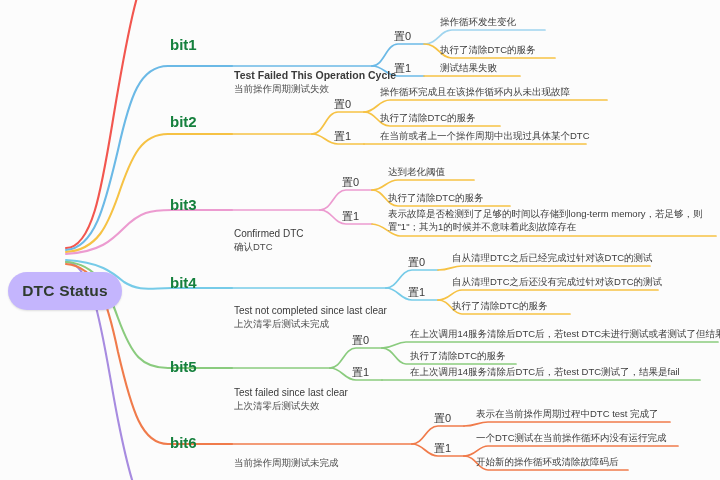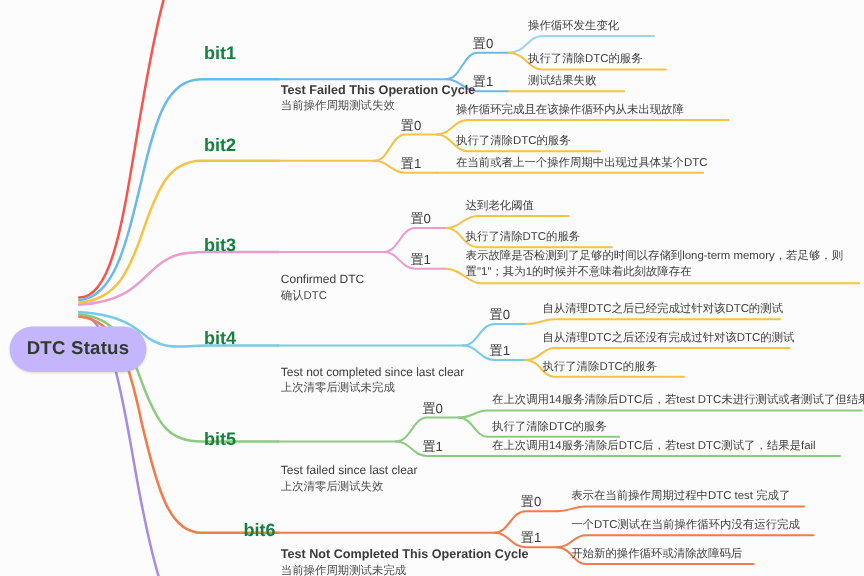--- a/index.html
+++ b/index.html
@@ -210,23 +210,22 @@
   <div class="node desc small" style="left:234px; top:351px;">
     <span class="en">Test failed since last clear</span>
     <span class="cn">上次清零后测试失效</span>
   </div>
   <div class="node setval" style="left:352px; top:333px;">置0</div>
   <div class="node setval" style="left:352px; top:365px;">置1</div>
   <div class="node leaf" style="left:410px; top:328px;">在上次调用14服务清除后DTC后，若test DTC未进行测试或者测试了但结果是pass</div>
   <div class="node leaf" style="left:410px; top:350px;">执行了清除DTC的服务</div>
   <div class="node leaf" style="left:410px; top:366px;">在上次调用14服务清除后DTC后，若test DTC测试了，结果是fail</div>
 
-  <div class="node bit-label" style="left:170px; top:434px;margin-left:33px;">bit6</div>
+  <div class="node bit-label" style="left:170px; top:434px;">bit6</div>
   <div class="node desc" style="left:234px; top:420px;">
-    <span class="en">Test Not Completed This Operation Cycle</span>
     <span class="cn">当前操作周期测试未完成</span>
   </div>
   <div class="node setval" style="left:434px; top:411px;">置0</div>
   <div class="node setval" style="left:434px; top:441px;">置1</div>
   <div class="node leaf" style="left:476px; top:408px;">表示在当前操作周期过程中DTC test 完成了</div>
   <div class="node leaf" style="left:476px; top:432px;">一个DTC测试在当前操作循环内没有运行完成</div>
   <div class="node leaf" style="left:476px; top:456px;">开始新的操作循环或清除故障码后</div>
 
 </div>
 

